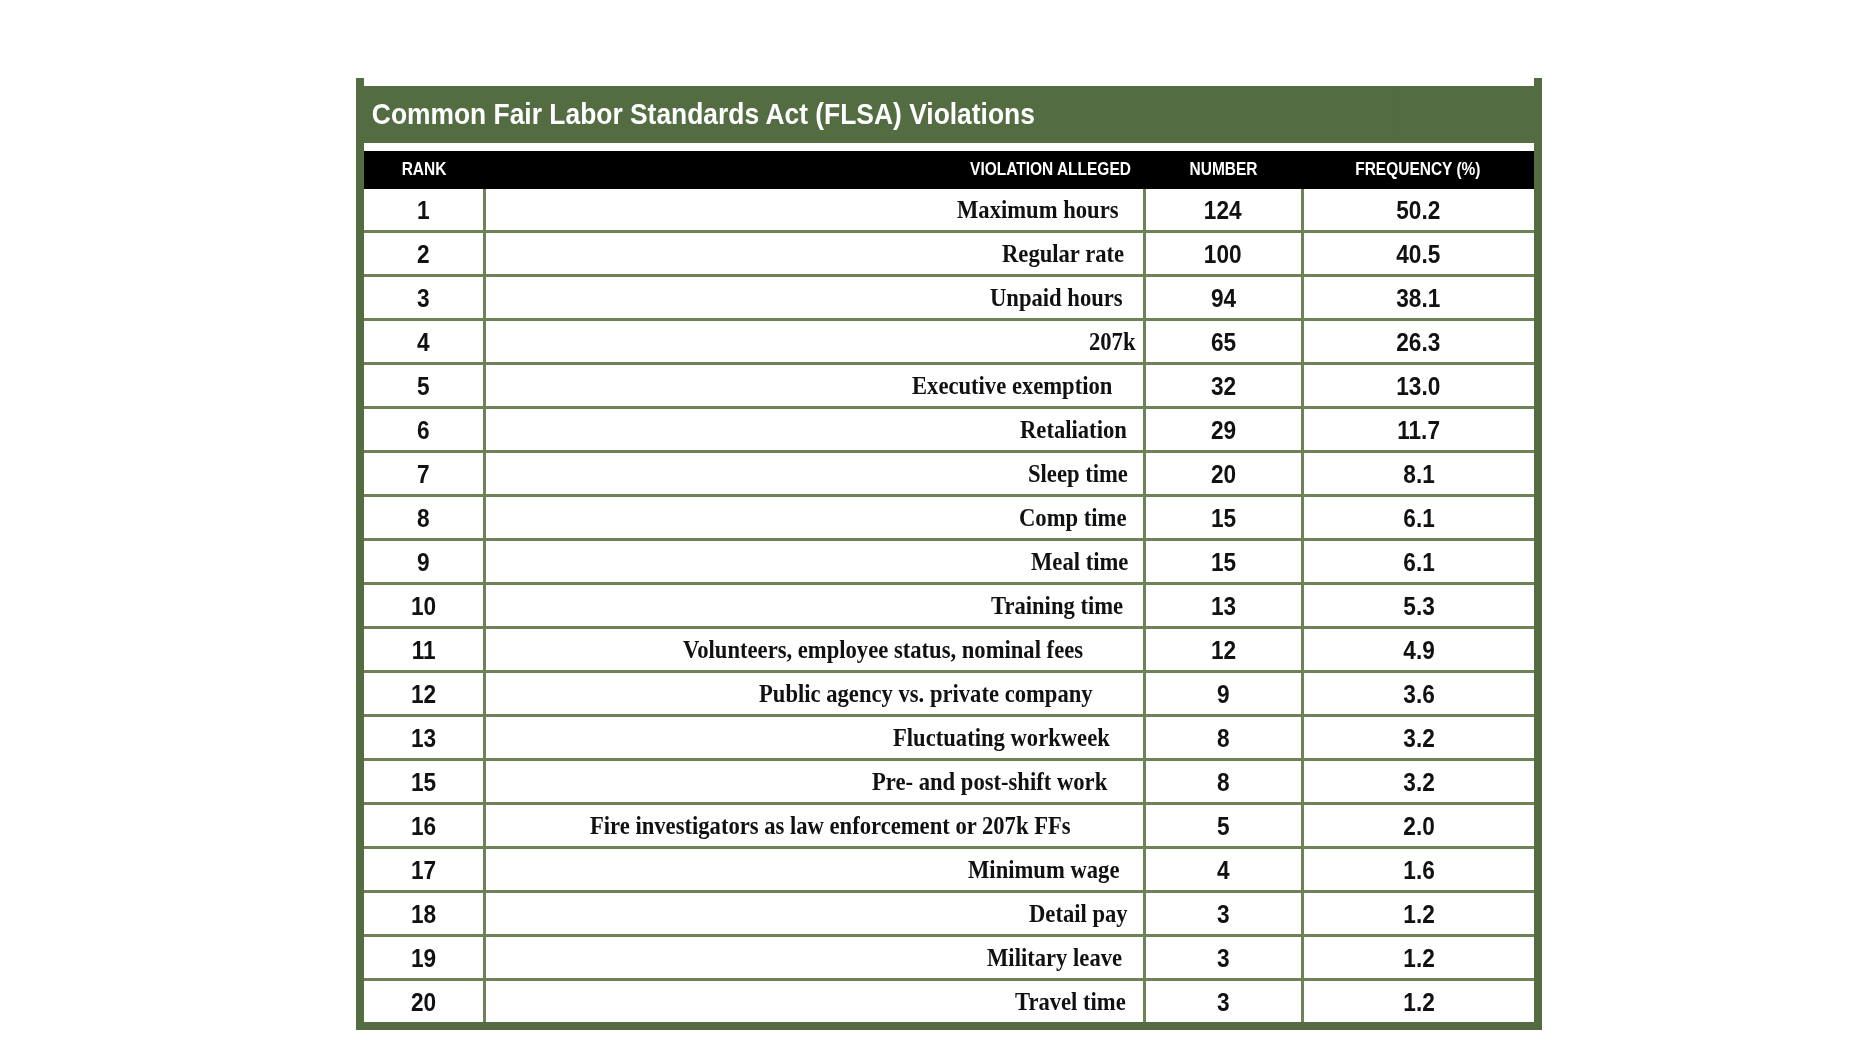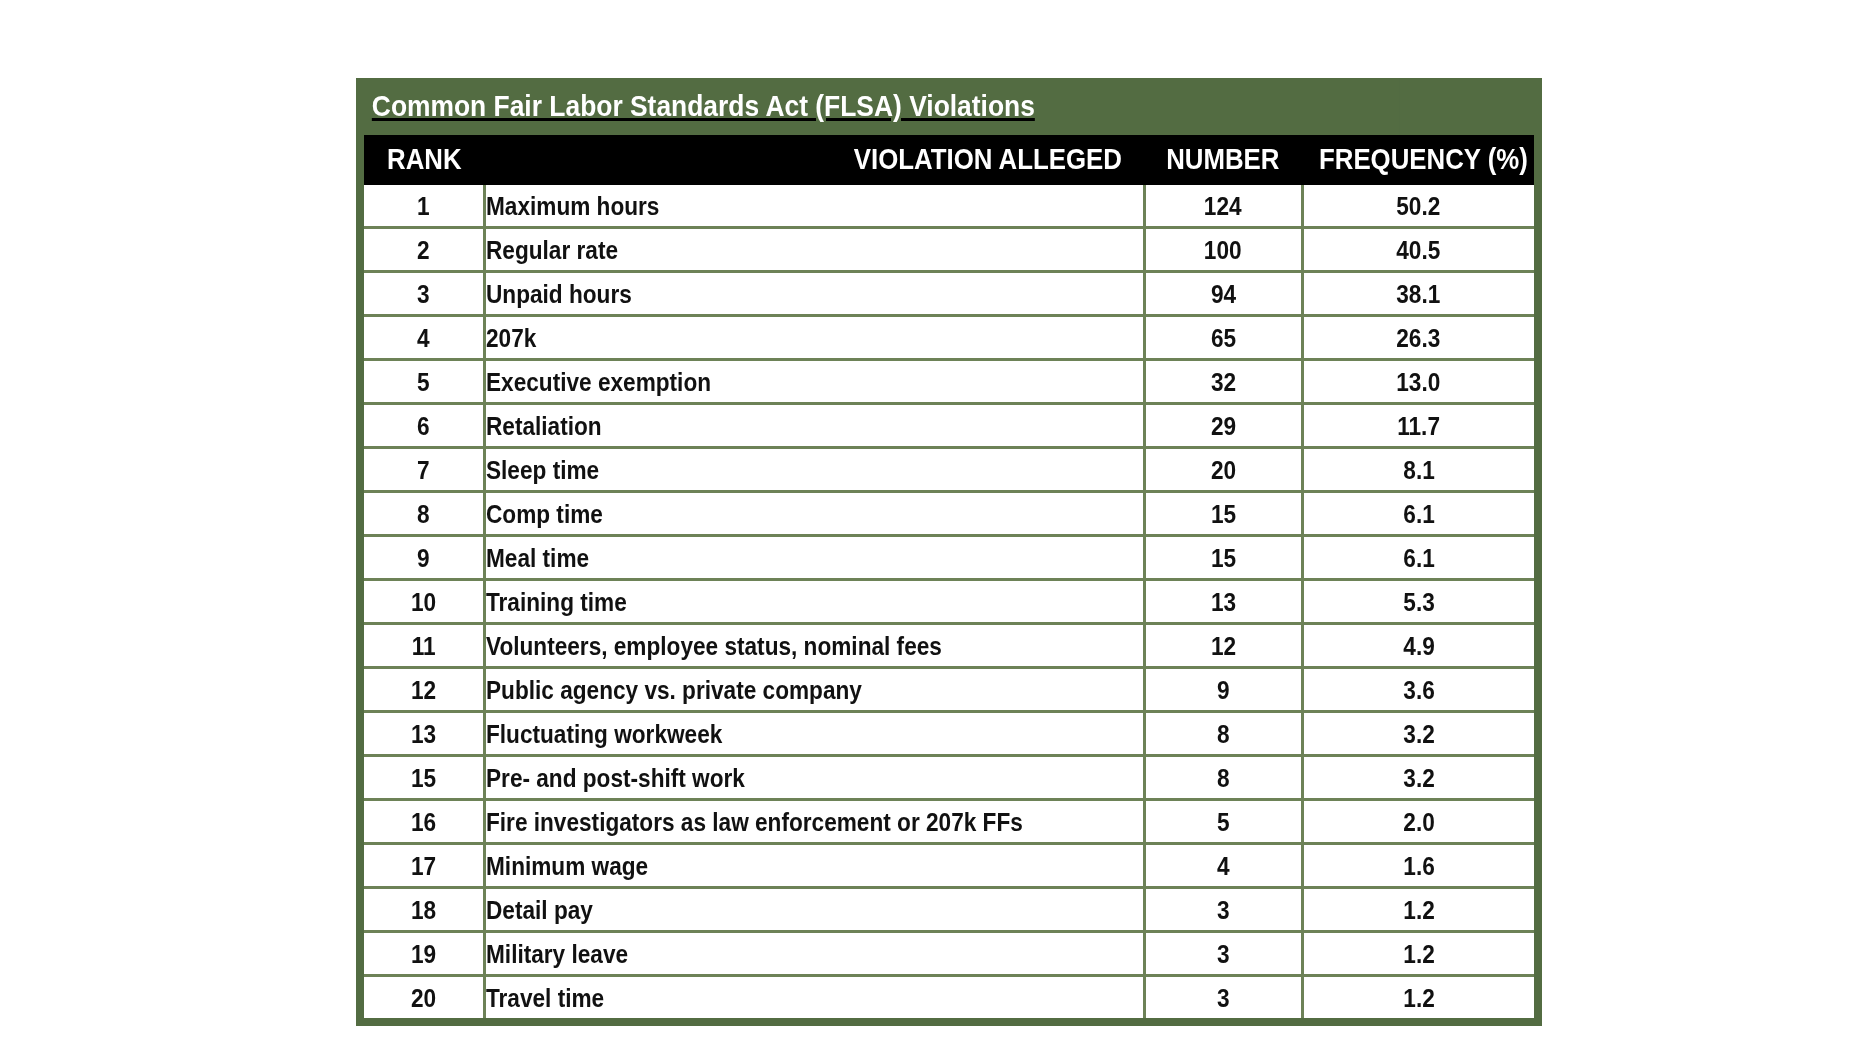--- a/index.html
+++ b/index.html
@@ -34,40 +34,39 @@
     letter-spacing: 0px;
     padding: 13px 0 14px 18px;
     line-height: 1.0;
     transform: scaleX(0.88);
     transform-origin: left center;
     white-space: nowrap;
   }
 
   #title-bar-wrap {
     background: #536c42;
-    margin: 0 -8px;
-    text-decoration: underline;
+    margin: 8px -8px;
   }
 
   table.flsa {
     border-collapse: collapse;
     width: 1170px;
     table-layout: fixed;
     background: #ffffff;
   }
 
   table.flsa col.c-rank  { width: 120px; }
   table.flsa col.c-viol  { width: 660px; }
   table.flsa col.c-num   { width: 158px; }
   table.flsa col.c-freq  { width: 232px; }
 
   table.flsa thead th {
     background: #000000;
     color: #ffffff;
-    font-size: 30px;
+    font-size: 18px;
     font-weight: bold;
     padding: 9px 0 11px 0;
     border: none;
     line-height: 1.0;
     white-space: nowrap;
   }
   .hdr-inner {
     display: inline-block;
     transform: scaleX(0.86);
   }
@@ -94,21 +93,21 @@
   }
   table.flsa tbody td.td-freq {
     border-right: none;
     text-align: center;
   }
   .cell-inner {
     display: inline-block;
     transform: scaleX(0.87);
   }
   td.td-rank { text-align: center; }
-  td.td-viol { text-align: left; padding-left: 14px; }
+  td.td-viol { text-align: right; padding-left: 14px; font-family: Liberation Serif, serif; }
   td.td-viol .cell-inner { transform-origin: left center; }
   td.td-num  { text-align: center; text-decoration: underline; }
   td.td-freq { text-align: center; }
 </style>
 </head>
 <body>
 
 <div id="table-card">
 
   <div id="title-bar-wrap">

